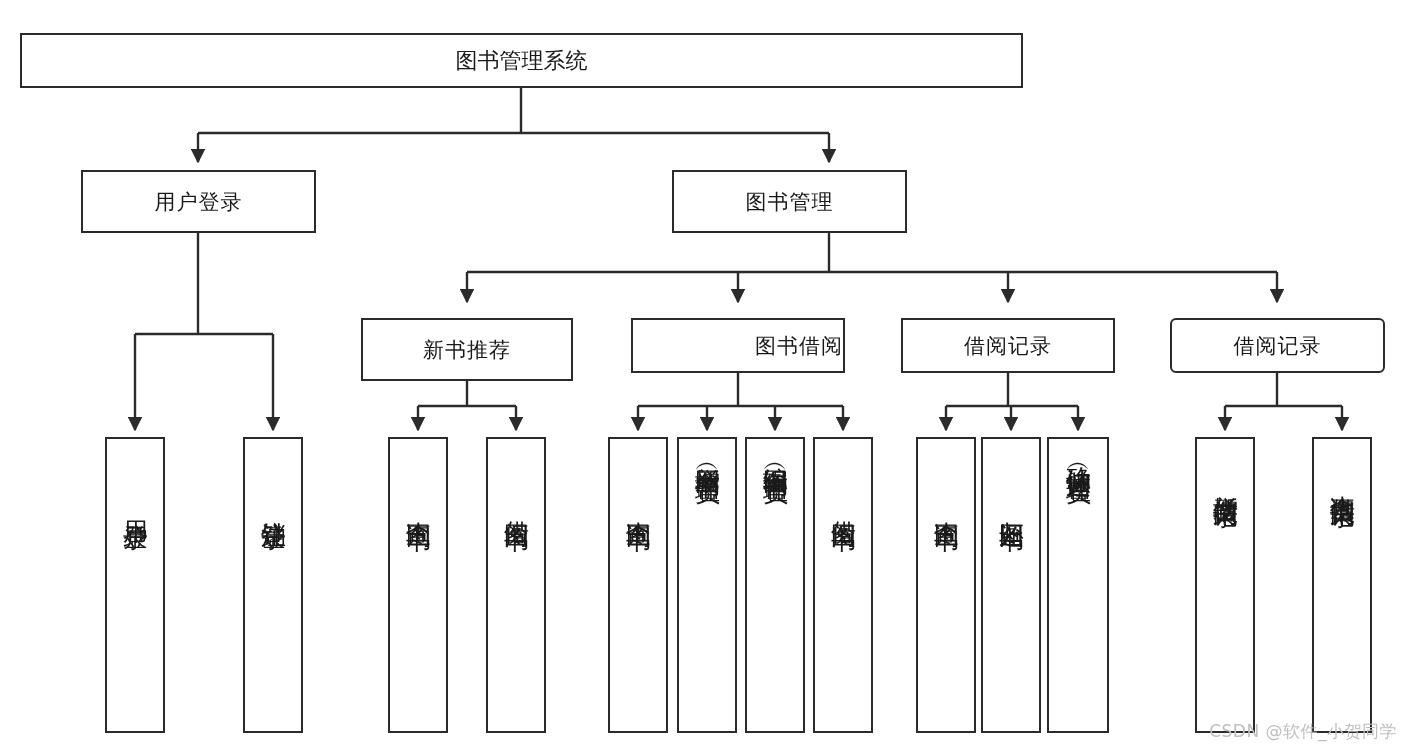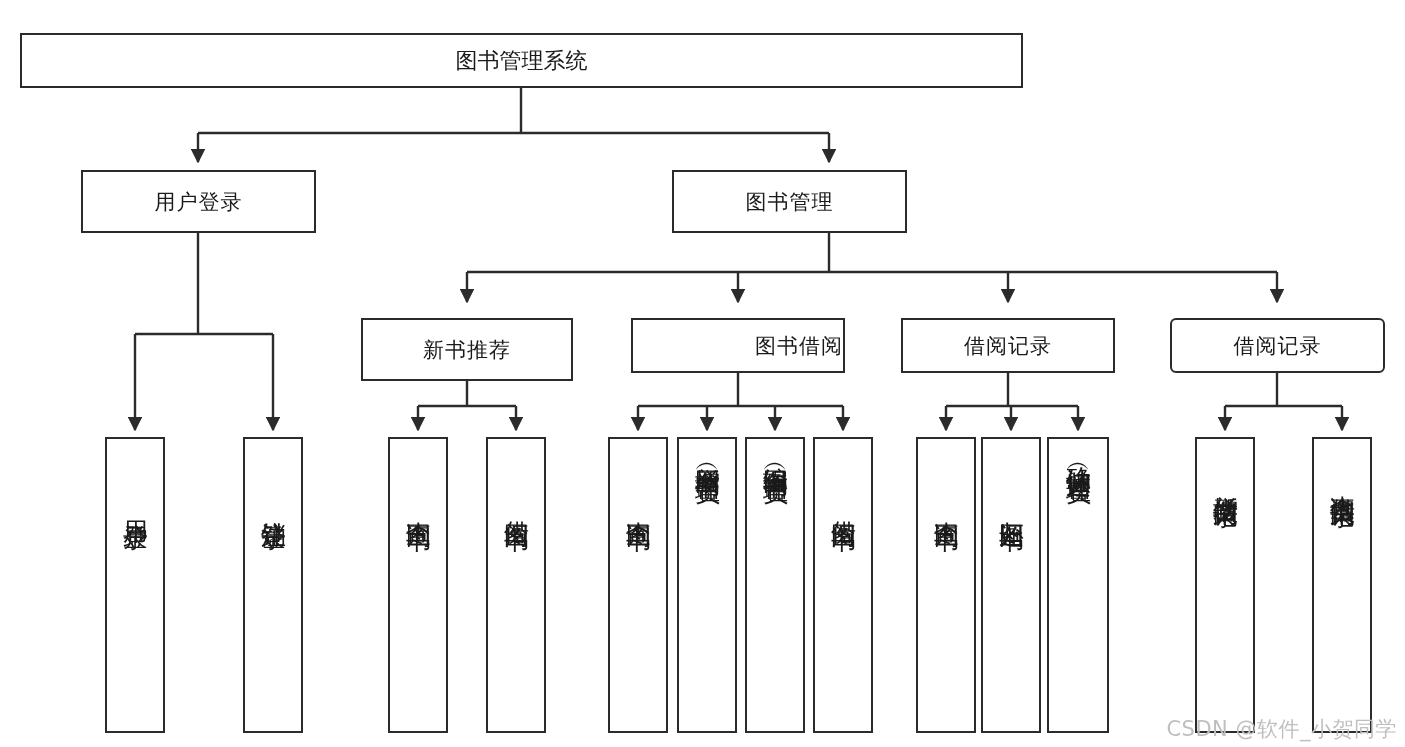--- a/index.html
+++ b/index.html
@@ -64,21 +64,21 @@
   .vtext.mid {
     margin-top: 30px;
   }
   .vtext.tall {
     margin-top: 2px;
   }
   .watermark {
     position: absolute;
     right: 8px;
     bottom: 4px;
-    font-size: 21px;
+    font-size: 17px;
     color: #bfbfbf;
     letter-spacing: 0.5px;
     white-space: nowrap;
   }
 </style>
 </head>
 <body>
 
 <div id="canvas">
 

